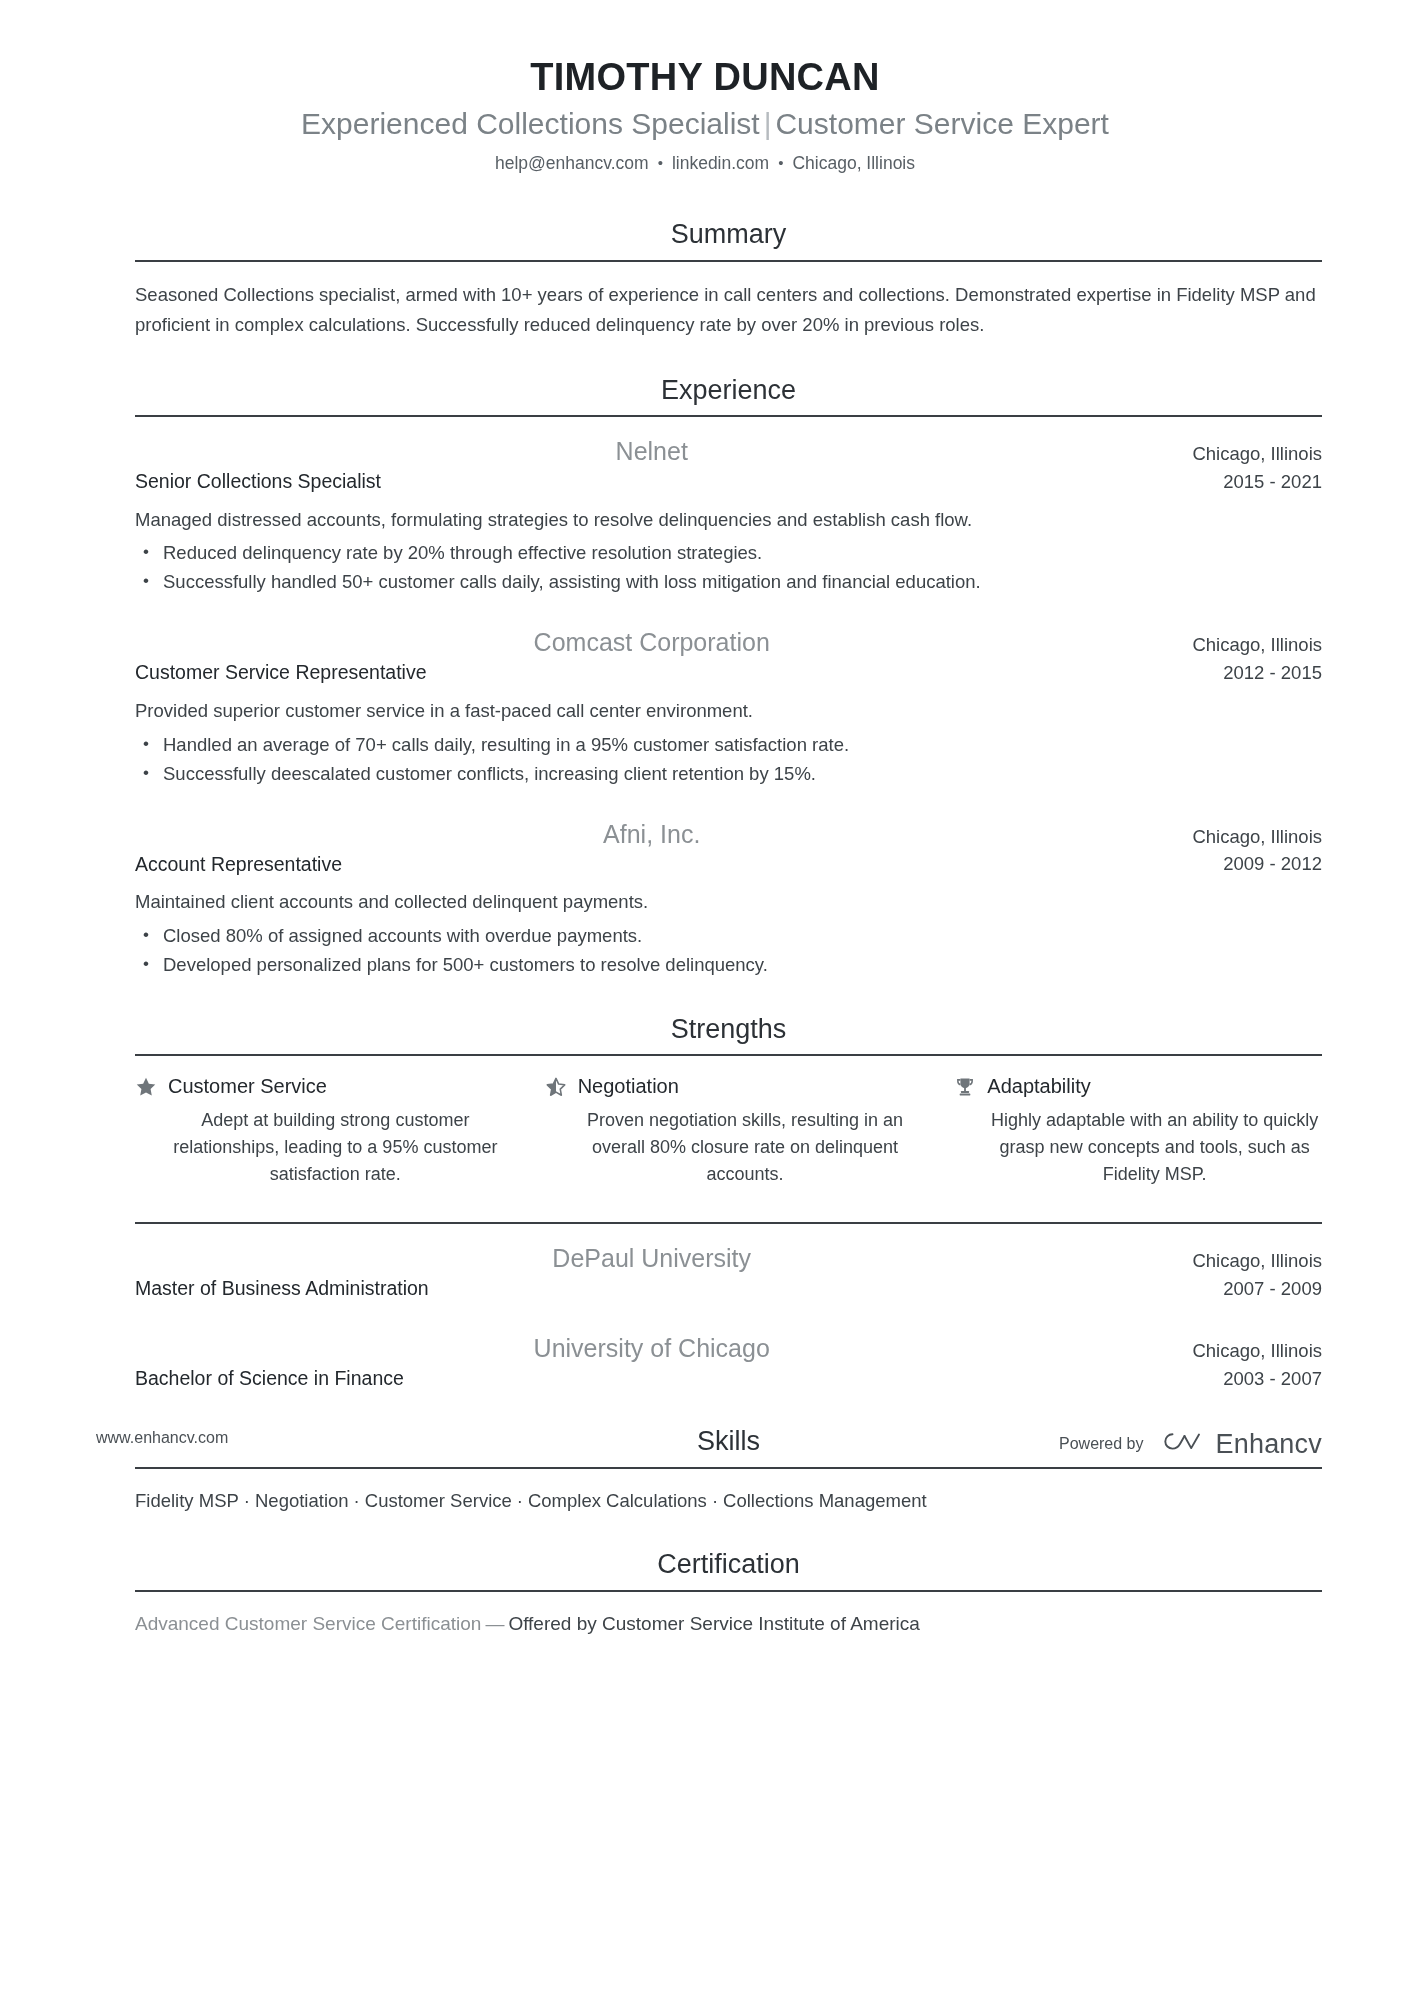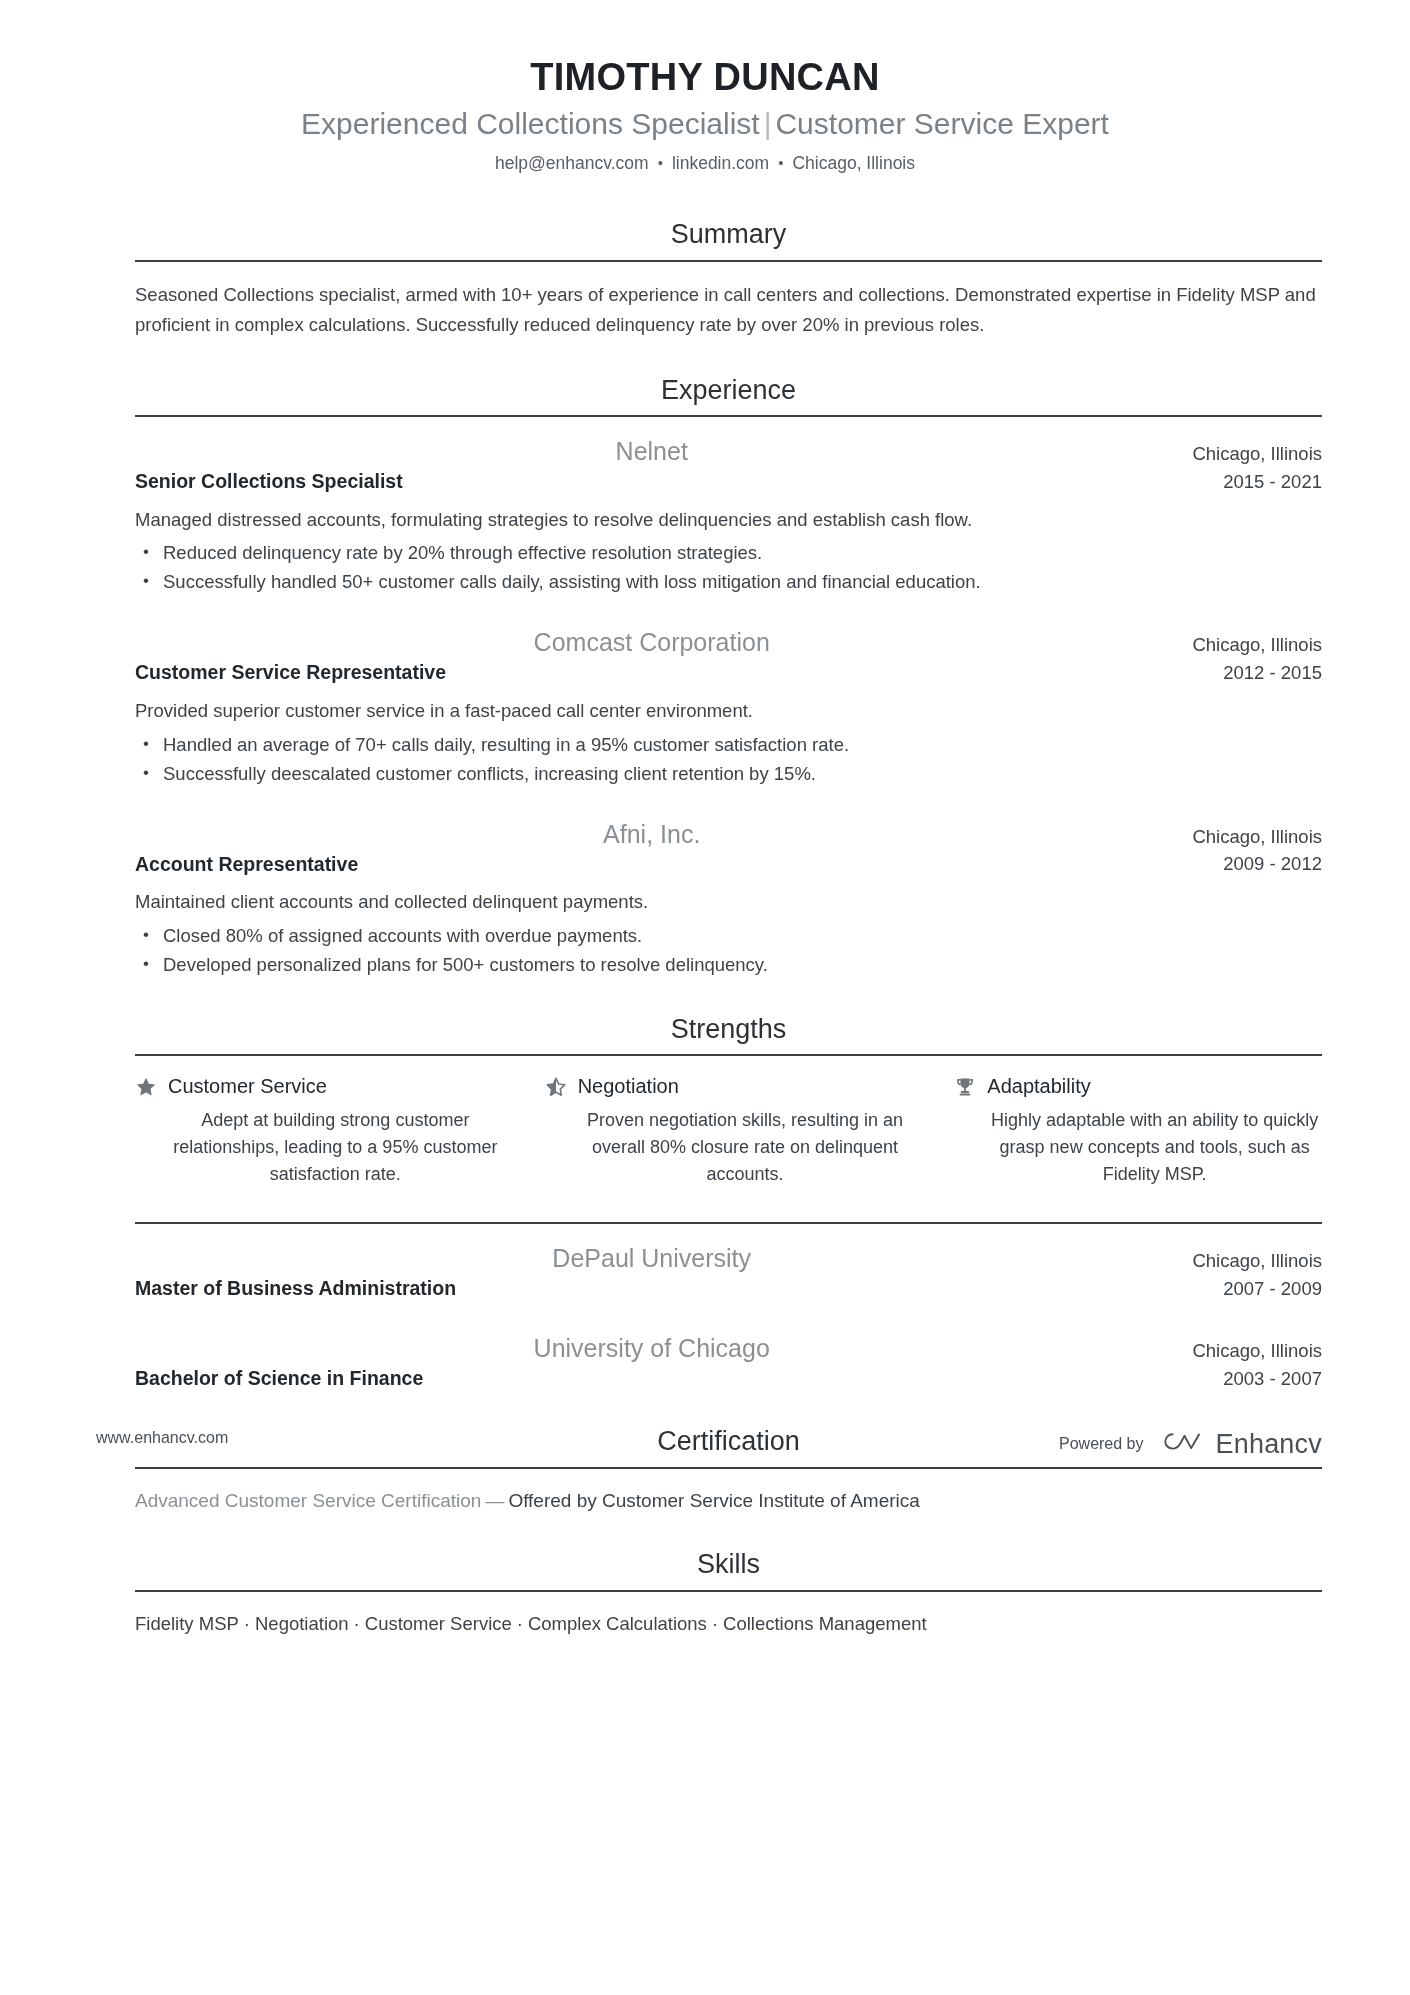--- a/index.html
+++ b/index.html
@@ -95,21 +95,21 @@
   .org {
     font-size: 25px;
     font-weight: 400;
     color: #8b9094;
     line-height: 1.28;
     margin: 0 0 2px 0;
     text-align: center;
   }
   .role {
     font-size: 19.5px;
-    font-weight: 700;
+    font-weight: 400;
     color: #23282d;
     line-height: 1.3;
     margin: 0;
   }
   .loc {
     font-size: 18.5px;
     color: #3d4348;
     line-height: 1.28;
     margin: 0 0 4px 0;
   }
@@ -399,32 +399,32 @@
         </div>
         <div class="entry-right">
           <div class="loc">Chicago, Illinois</div>
           <div class="dates">2003 - 2007</div>
         </div>
       </div>
     </div>
   </div>
 
   <div class="section">
+    <h2 class="section-title">Skills</h2>
+    <div class="section-rule"></div>
+    <div class="skills-line">
+      <span>Fidelity MSP</span><span class="dot">·</span><span>Negotiation</span><span class="dot">·</span><span>Customer Service</span><span class="dot">·</span><span>Complex Calculations</span><span class="dot">·</span><span>Collections Management</span>
+    </div>
+  </div>
+
+  <div class="section">
     <h2 class="section-title">Certification</h2>
     <div class="section-rule"></div>
     <div class="cert-line">
       <span class="cert-name">Advanced Customer Service Certification</span><span class="cert-dash">—</span><span class="cert-issuer">Offered by Customer Service Institute of America</span>
-    </div>
-  </div>
-
-  <div class="section">
-    <h2 class="section-title">Skills</h2>
-    <div class="section-rule"></div>
-    <div class="skills-line">
-      <span>Fidelity MSP</span><span class="dot">·</span><span>Negotiation</span><span class="dot">·</span><span>Customer Service</span><span class="dot">·</span><span>Complex Calculations</span><span class="dot">·</span><span>Collections Management</span>
     </div>
   </div>
 
   <div class="footer">
     <span class="footer-url">www.enhancv.com</span>
     <div class="footer-right">
       <span class="powered-by">Powered by</span>
       <span class="brand">
         <span>
           <svg width="46" height="26" viewBox="0 0 46 26" aria-hidden="true">

